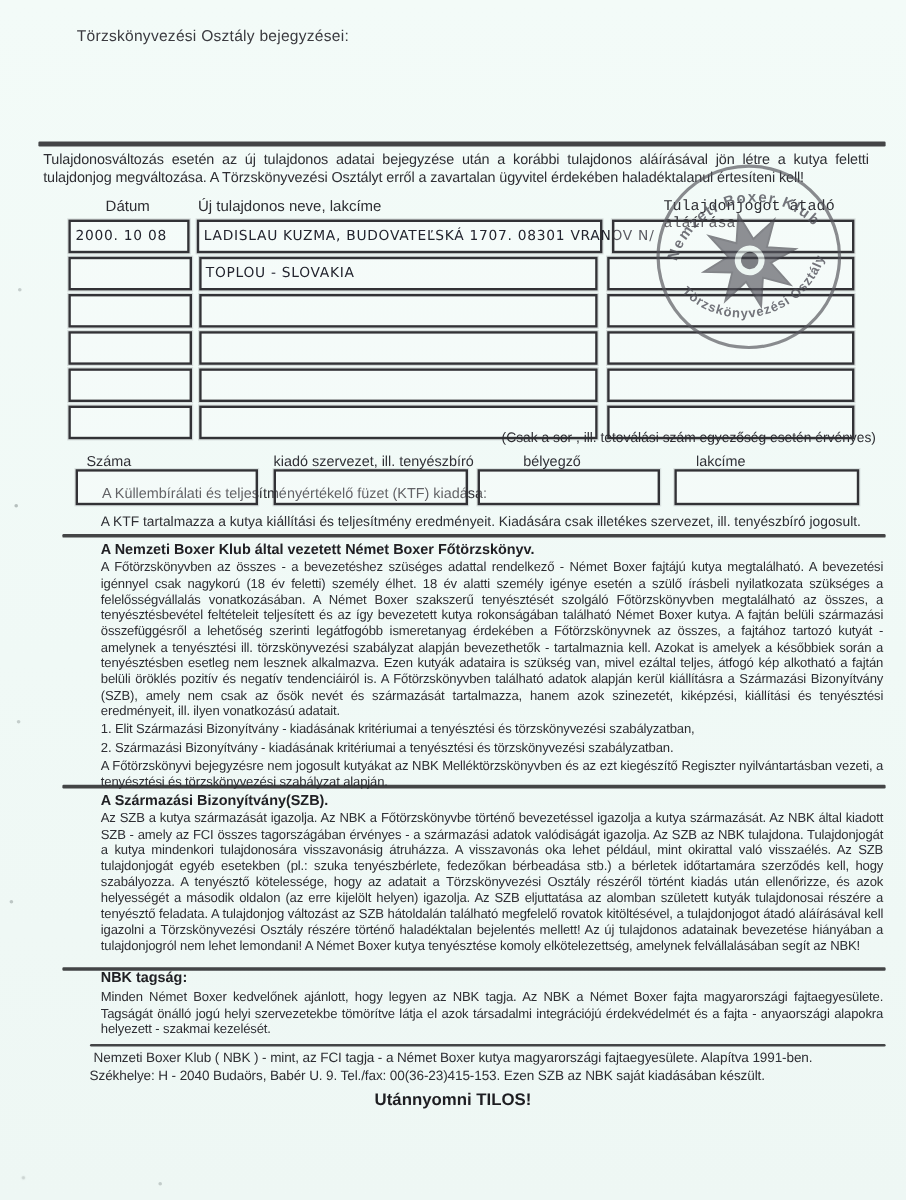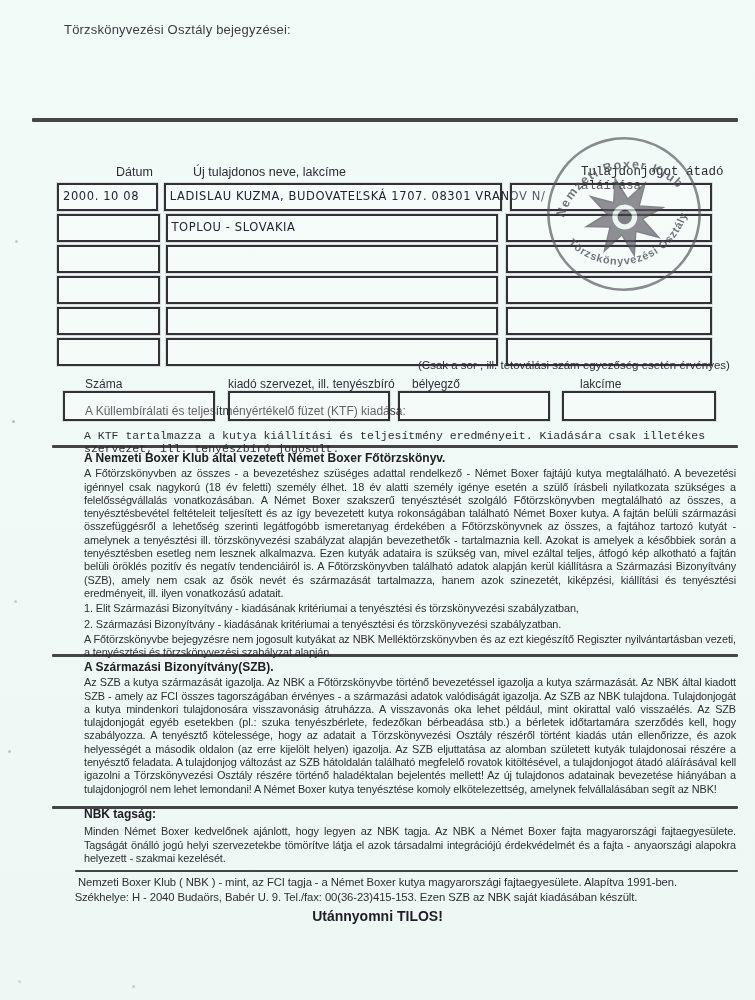--- a/index.html
+++ b/index.html
@@ -18,21 +18,21 @@
   .abs{position:absolute;}
   .doc-title{left:64px;top:22px;font-size:13px;color:#3b3b40;letter-spacing:.2px;}
   .sep{background:#2b2b2e;height:3px;border-radius:1px;opacity:.88;}
   .sep1{left:32px;top:118px;width:706px;height:4px;}
   .sep2{left:52px;top:445px;width:686px;}
   .sep3{left:52px;top:654px;width:686px;}
   .sep4{left:52px;top:806px;width:686px;}
   .sep5{left:75px;top:870px;width:663px;height:2px;}
   .intro{left:36px;top:126px;width:688px;font-size:12px;line-height:15px;letter-spacing:-.1px;text-align:justify;}
   
-  .tbl-head{top:165px;font-size:12.5px;color:#2c2c31;margin-left:28px;}
+  .tbl-head{top:165px;font-size:12.5px;color:#2c2c31;}
   .hd-date{left:88px;}
   .hd-name{left:165px;}
   .hd-sig{left:553px;width:170px;font-family:Liberation Mono, monospace;}
   .owner-table{left:57px;top:183px;width:655px;}
   .row{display:flex;margin-bottom:3px;}
   .cell{border:2px solid #323236;height:22px;background:rgba(255,255,255,.25);
         box-shadow:0 0 0 1px rgba(60,60,65,.15);padding:1px 4px;overflow:visible;}
   .c-date{width:92px;margin-right:6px;}
   .c-name{width:326px;margin-right:8px;}
   .c-sig{width:197px;}
@@ -41,31 +41,31 @@
     font-size:11.5px;color:#23242e;
     transform:skewX(-5deg) rotate(-.6deg);
     letter-spacing:.6px;white-space:nowrap;line-height:21px;
   }
   
   .stamp{left:536px;top:126px;width:176px;height:176px;transform:rotate(-14deg);z-index:5;opacity:.9;}
   
   .ktf-title{left:85px;top:358px;font-size:12px;margin-top:46px;}
   .ktf-note{left:418px;top:359px;font-size:11.5px;}
   .ktf-labels{top:377px;font-size:12px;color:#303036;}
-  .lb-num{left:85px;}
+  .lb-num{left:72px;}
   .lb-issuer{left:228px;}
-  .lb-stamp{left:388px;padding-left:24px;}
+  .lb-stamp{left:412px;padding-left:24px;}
   .lb-sig{left:580px;}
   .ktf-box{top:391px;height:26px;border:2.5px solid #323236;background:rgba(255,255,255,.25);
            box-shadow:0 0 0 1px rgba(60,60,65,.12);}
   .kb1{left:63px;width:148px;}
   .kb2{left:228px;width:158px;}
   .kb3{left:398px;width:148px;}
   .kb4{left:562px;width:150px;}
-  .ktf-footer{left:84px;top:429px;width:650px;font-size:11.5px;font-family:Liberation Mono, monospace;}
+  .ktf-footer{left:84px;top:429px;width:650px;font-size:11.5px;}
   
   .block{left:84px;width:652px;font-size:10.9px;line-height:13.3px;letter-spacing:-.12px;}
   .block p{margin:0 0 2px 0;text-align:justify;}
   .block .line{text-align:left;}
   .b-head{font-weight:bold;font-size:12px;color:#202024;margin:0 0 5px 0;letter-spacing:0;}
   .studbook{top:452px;}
   .szb{top:661px;}
   .membership{top:804px;}
   .membership p{margin-top:4px;}
   
@@ -77,20 +77,21 @@
 </style>
 </head>
 <body>
 
 <div class="page">
 
   <div class="abs doc-title">Törzskönyvezési Osztály bejegyzései:</div>
 
   <div class="abs sep sep1"></div>
 
+  <div class="abs intro">Tulajdonosváltozás esetén az új tulajdonos adatai bejegyzése után a korábbi tulajdonos aláírásával jön létre a kutya feletti tulajdonjog megváltozása. A Törzskönyvezési Osztályt erről a zavartalan ügyvitel érdekében haladéktalanul értesíteni kell!</div>
 
   <div class="abs tbl-head hd-date">Dátum</div>
   <div class="abs tbl-head hd-name">Új tulajdonos neve, lakcíme</div>
   <div class="abs tbl-head hd-sig">Tulajdonjogot átadó aláírása</div>
 
   <div class="abs owner-table">
     <div class="row">
       <div class="cell c-date"><span class="hand">2000. 10 08</span></div>
       <div class="cell c-name"><span class="hand">LADISLAU KUZMA, BUDOVATEĽSKÁ 1707. 08301 VRANOV N/</span></div>
       <div class="cell c-sig"><span class="hand"></span></div>
@@ -156,21 +157,21 @@
 
   <div class="abs ktf-footer">A KTF tartalmazza a kutya kiállítási és teljesítmény eredményeit. Kiadására csak illetékes szervezet, ill. tenyészbíró jogosult.</div>
 
   <div class="abs sep sep2"></div>
 
   <div class="abs block studbook">
     <p class="b-head">A Nemzeti Boxer Klub által vezetett Német Boxer Főtörzskönyv.</p>
     <p>A Főtörzskönyvben az összes - a bevezetéshez szüséges adattal rendelkező - Német Boxer fajtájú kutya megtalálható. A bevezetési igénnyel csak nagykorú (18 év feletti) személy élhet. 18 év alatti személy igénye esetén a szülő írásbeli nyilatkozata szükséges a felelősségvállalás vonatkozásában. A Német Boxer szakszerű tenyésztését szolgáló Főtörzskönyvben megtalálható az összes, a tenyésztésbevétel feltételeit teljesített és az így bevezetett kutya rokonságában található Német Boxer kutya. A fajtán belüli származási összefüggésről a lehetőség szerinti legátfogóbb ismeretanyag érdekében a Főtörzskönyvnek az összes, a fajtához tartozó kutyát - amelynek a tenyésztési ill. törzskönyvezési szabályzat alapján bevezethetők - tartalmaznia kell. Azokat is amelyek a későbbiek során a tenyésztésben esetleg nem lesznek alkalmazva. Ezen kutyák adataira is szükség van, mivel ezáltal teljes, átfogó kép alkotható a fajtán belüli öröklés pozitív és negatív tendenciáiról is. A Főtörzskönyvben található adatok alapján kerül kiállításra a Származási Bizonyítvány (SZB), amely nem csak az ősök nevét és származását tartalmazza, hanem azok szinezetét, kiképzési, kiállítási és tenyésztési eredményeit, ill. ilyen vonatkozású adatait.</p>
     <p class="line">1. Elit Származási Bizonyítvány - kiadásának kritériumai a tenyésztési és törzskönyvezési szabályzatban,</p>
     <p class="line">2. Származási Bizonyítvány - kiadásának kritériumai a tenyésztési és törzskönyvezési szabályzatban.</p>
-    <p>A Főtörzskönyvbe bejegyzésre nem jogosult kutyákat az NBK Melléktörzskönyvben és az ezt kiegészítő Regiszter nyilvántartásban vezeti, a tenyésztési és törzskönyvezési szabályzat alapján.</p>
+    <p>A Főtörzskönyvi bejegyzésre nem jogosult kutyákat az NBK Melléktörzskönyvben és az ezt kiegészítő Regiszter nyilvántartásban vezeti, a tenyésztési és törzskönyvezési szabályzat alapján.</p>
   </div>
 
   <div class="abs sep sep3"></div>
 
   <div class="abs block szb">
     <p class="b-head">A Származási Bizonyítvány(SZB).</p>
     <p>Az SZB a kutya származását igazolja. Az NBK a Főtörzskönyvbe történő bevezetéssel igazolja a kutya származását. Az NBK által kiadott SZB - amely az FCI összes tagországában érvényes - a származási adatok valódiságát igazolja. Az SZB az NBK tulajdona. Tulajdonjogát a kutya mindenkori tulajdonosára visszavonásig átruházza. A visszavonás oka lehet például, mint okirattal való visszaélés. Az SZB tulajdonjogát egyéb esetekben (pl.: szuka tenyészbérlete, fedezőkan bérbeadása stb.) a bérletek időtartamára szerződés kell, hogy szabályozza. A tenyésztő kötelessége, hogy az adatait a Törzskönyvezési Osztály részéről történt kiadás után ellenőrizze, és azok helyességét a második oldalon (az erre kijelölt helyen) igazolja. Az SZB eljuttatása az alomban született kutyák tulajdonosai részére a tenyésztő feladata. A tulajdonjog változást az SZB hátoldalán található megfelelő rovatok kitöltésével, a tulajdonjogot átadó aláírásával kell igazolni a Törzskönyvezési Osztály részére történő haladéktalan bejelentés mellett! Az új tulajdonos adatainak bevezetése hiányában a tulajdonjogról nem lehet lemondani! A Német Boxer kutya tenyésztése komoly elkötelezettség, amelynek felvállalásában segít az NBK!</p>
   </div>
 
   <div class="abs sep sep4"></div>

